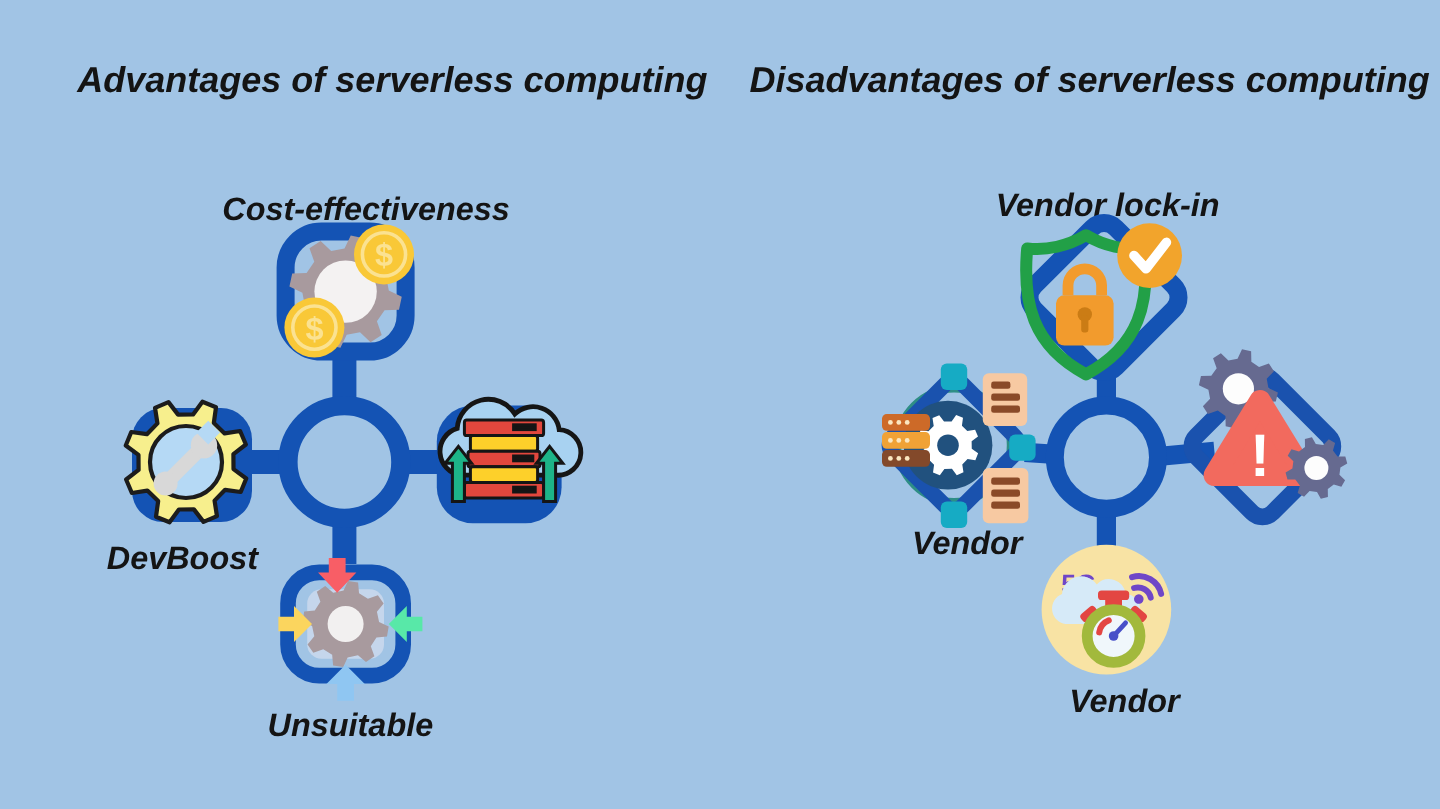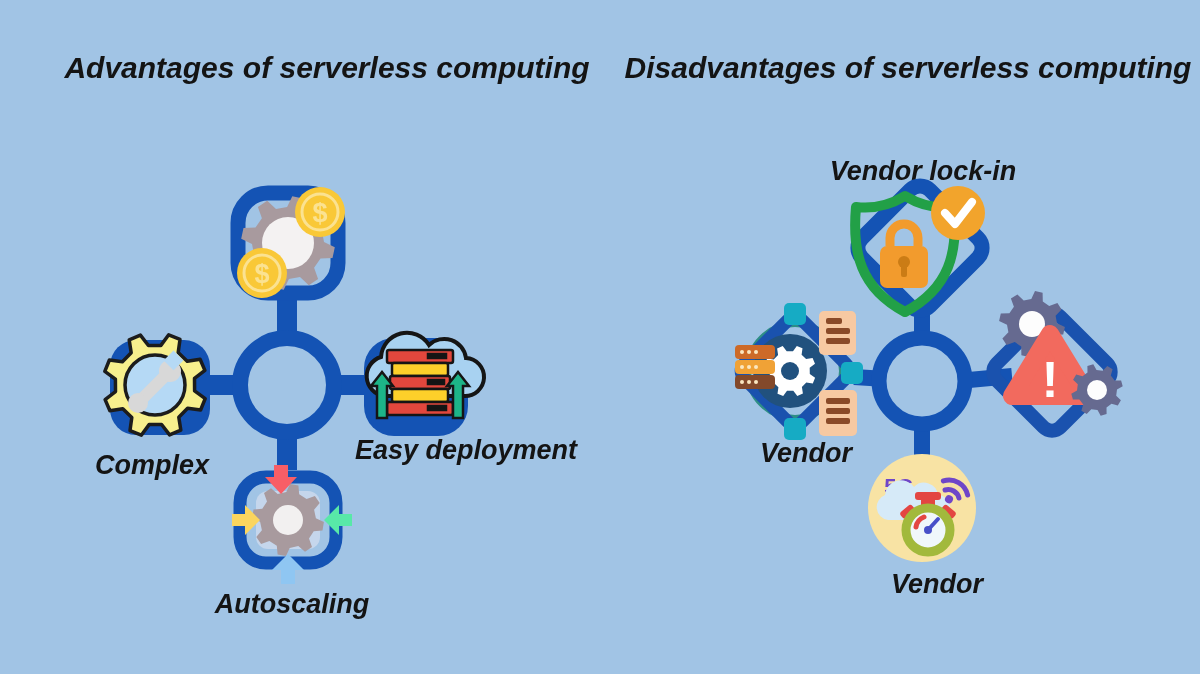--- a/index.html
+++ b/index.html
@@ -12,23 +12,23 @@
   .title{font-size:30px;}
   svg text{font-family:"Liberation Sans",sans-serif;}
 </style>
 </head>
 <body>
 
 <div class="canvas">
 
   <div class="panel" style="left:0">
     <div class="lbl title" style="left:327px;top:53px">Advantages of serverless computing</div>
-    <div class="lbl" style="left:152px;top:452px">Complex</div>
-    <div class="lbl" style="left:466px;top:437px">Easy deployment</div>
-    <div class="lbl" style="left:292px;top:591px">Autoscaling</div>
+    <div class="lbl" style="left:305px;top:161px">Cost-effectiveness</div>
+    <div class="lbl" style="left:152px;top:452px">DevBoost</div>
+    <div class="lbl" style="left:292px;top:591px">Unsuitable</div>
 
     <svg width="600" height="674" viewBox="0 0 600 674">
 
       <g stroke="#1453b4" stroke-width="20">
         <line x1="287" y1="296" x2="287" y2="342"></line>
         <line x1="205" y1="385" x2="244" y2="385"></line>
         <line x1="331" y1="385" x2="372" y2="385"></line>
         <line x1="287" y1="428" x2="287" y2="470"></line>
       </g>
       <circle cx="287" cy="385" r="47" fill="none" stroke="#1453b4" stroke-width="16"></circle>

